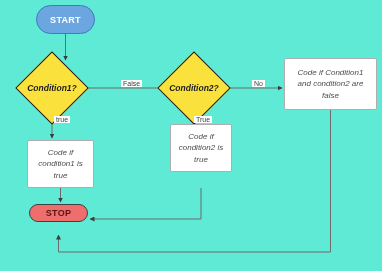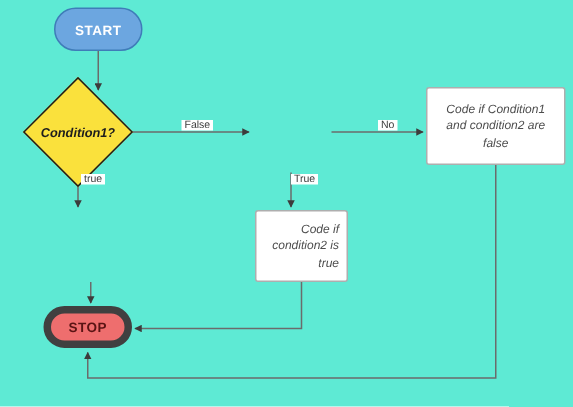--- a/index.html
+++ b/index.html
@@ -44,23 +44,23 @@
     width: 59px;
     height: 29px;
     background: #6CA6E0;
     border: 1px solid #3F7CB8;
     color: #ffffff;
   }
   .node-stop {
     left: 29px;
     top: 204px;
     width: 59px;
-    height: 28px;
+    height: 18px;
     background: #EE6E6E;
-    border: 5px solid #404040;
+    border: 1px solid #404040;
     color: #5A1414;
   }
   .decision-wrap {
     position: absolute;
   }
   .decision-shape {
     position: absolute;
     left: 0;
     top: 0;
     width: 100%;
@@ -108,24 +108,23 @@
     font-style: italic;
   }
   .process-1 {
     left: 27px;
     top: 140px;
     width: 67px;
     height: 48px;
   }
   .process-2 {
     left: 170px;
-    top: 140px;
+    top: 124px;
     width: 62px;
     height: 48px;
-    text-align: right;
   }
   .process-3 {
     left: 284px;
     top: 58px;
     width: 93px;
     height: 52px;
   }
   .edge-label {
     position: absolute;
     font-size: 7px;
@@ -164,21 +163,26 @@
 
   <div class="node terminator node-start">
     <span>START</span>
   </div>
 
   <div class="decision-wrap decision-1">
     <div class="decision-shape"></div>
     <div class="decision-label">Condition1?</div>
   </div>
 
+  <div class="decision-wrap decision-2">
+    <div class="decision-shape"></div>
+    <div class="decision-label">Condition2?</div>
+  </div>
 
+  <div class="node process process-1">Code if condition1 is true</div>
 
   <div class="node process process-2">Code if condition2 is true</div>
 
   <div class="node process process-3">Code if Condition1 and condition2 are false</div>
 
   <div class="node terminator node-stop">
     <span>STOP</span>
   </div>
 
   <div class="edge-label lbl-false">False</div>

